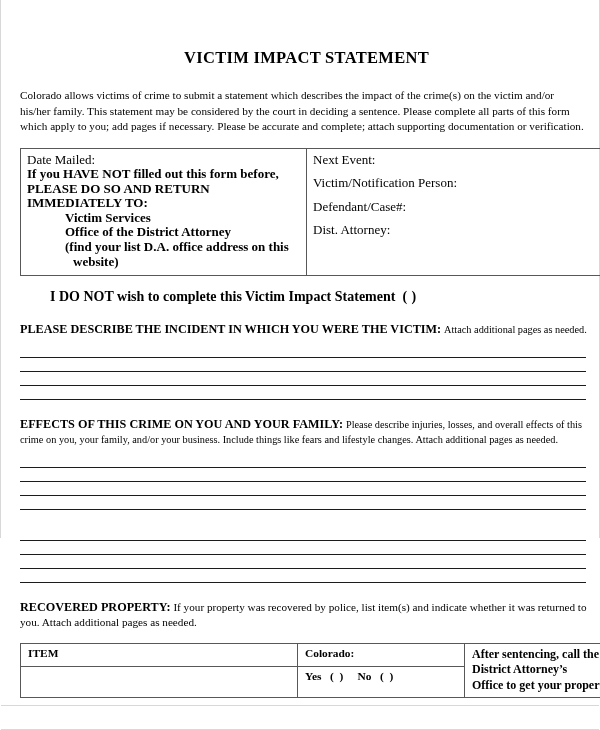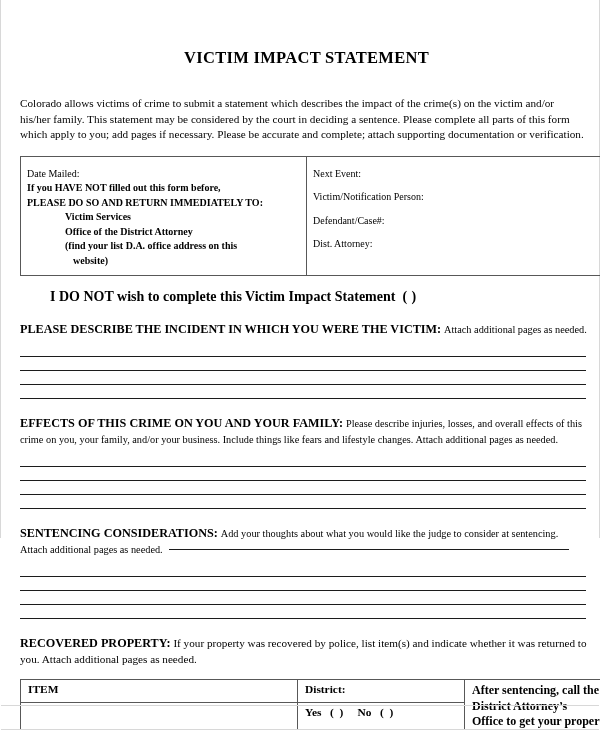--- a/index.html
+++ b/index.html
@@ -52,39 +52,39 @@
     text-align: center;
     font-weight: bold;
     font-size: 16.5px;
     letter-spacing: 0.3px;
     margin-top: 48px;
     margin-left: 6px;
   }
 
   
   .intro {
-    margin-top: 28px;
+    margin-top: 20px;
     font-size: 11.2px;
     line-height: 15.5px;
     text-align: left;
     width: 567px;
   }
 
   
   .top-table {
     margin-top: 13px;
     width: 566px;
     border-collapse: collapse;
     table-layout: fixed;
   }
   .top-table td {
     border: 1px solid #585858;
     vertical-align: top;
-    padding: 10px 6px 6px 6px;
-    font-size: 10px;
+    padding: 4px 6px 6px 6px;
+    font-size: 13px;
     line-height: 14.6px;
   }
   .top-table td.left-cell { width: 273px; }
   .top-table td.right-cell { width: 292px; }
   .b { font-weight: bold; }
   .ind1 { padding-left: 38px; }
   .ind2 { padding-left: 46px; }
   .rowgap { height: 9px; }
 
   
@@ -216,44 +216,39 @@
       </div>
       <div class="lines">
         <div class="wline"></div>
         <div class="wline"></div>
         <div class="wline"></div>
         <div class="wline"></div>
       </div>
     </div>
 
     <div class="section">
-      <div class="section-head">
-        <span class="lbl">SENTENCING  CONSIDERATIONS:</span>
-        <span class="desc">Add your thoughts about what you would like the judge to consider at sentencing.</span>
-        <span class="desc">Attach additional pages as needed.</span><span class="inline-rule"></span>
-      </div>
       <div class="lines">
         <div class="wline"></div>
         <div class="wline"></div>
         <div class="wline"></div>
         <div class="wline"></div>
       </div>
     </div>
 
     <div class="section">
       <div class="section-head">
         <span class="lbl">RECOVERED PROPERTY:</span>
         <span class="desc" style="font-size:11.2px">If your property was recovered by police, list item(s) and indicate whether it was returned to you.  Attach additional pages as needed.</span>
       </div>
 
       <table class="prop-table">
         <tbody>
             <tr>
           <td class="col-item cell-h hdr">ITEM</td>
-          <td class="col-ret cell-h hdr">District:</td>
+          <td class="col-ret cell-h hdr">Colorado:</td>
           <td class="col-note note-cell" rowspan="4">
             <div>After sentencing, call the</div>
             <div>District Attorney’s</div>
             <div>Office to get your property</div>
 
           </td>
         </tr>
         <tr>
           <td class="col-item cell-r"></td>
           <td class="col-ret cell-r">

